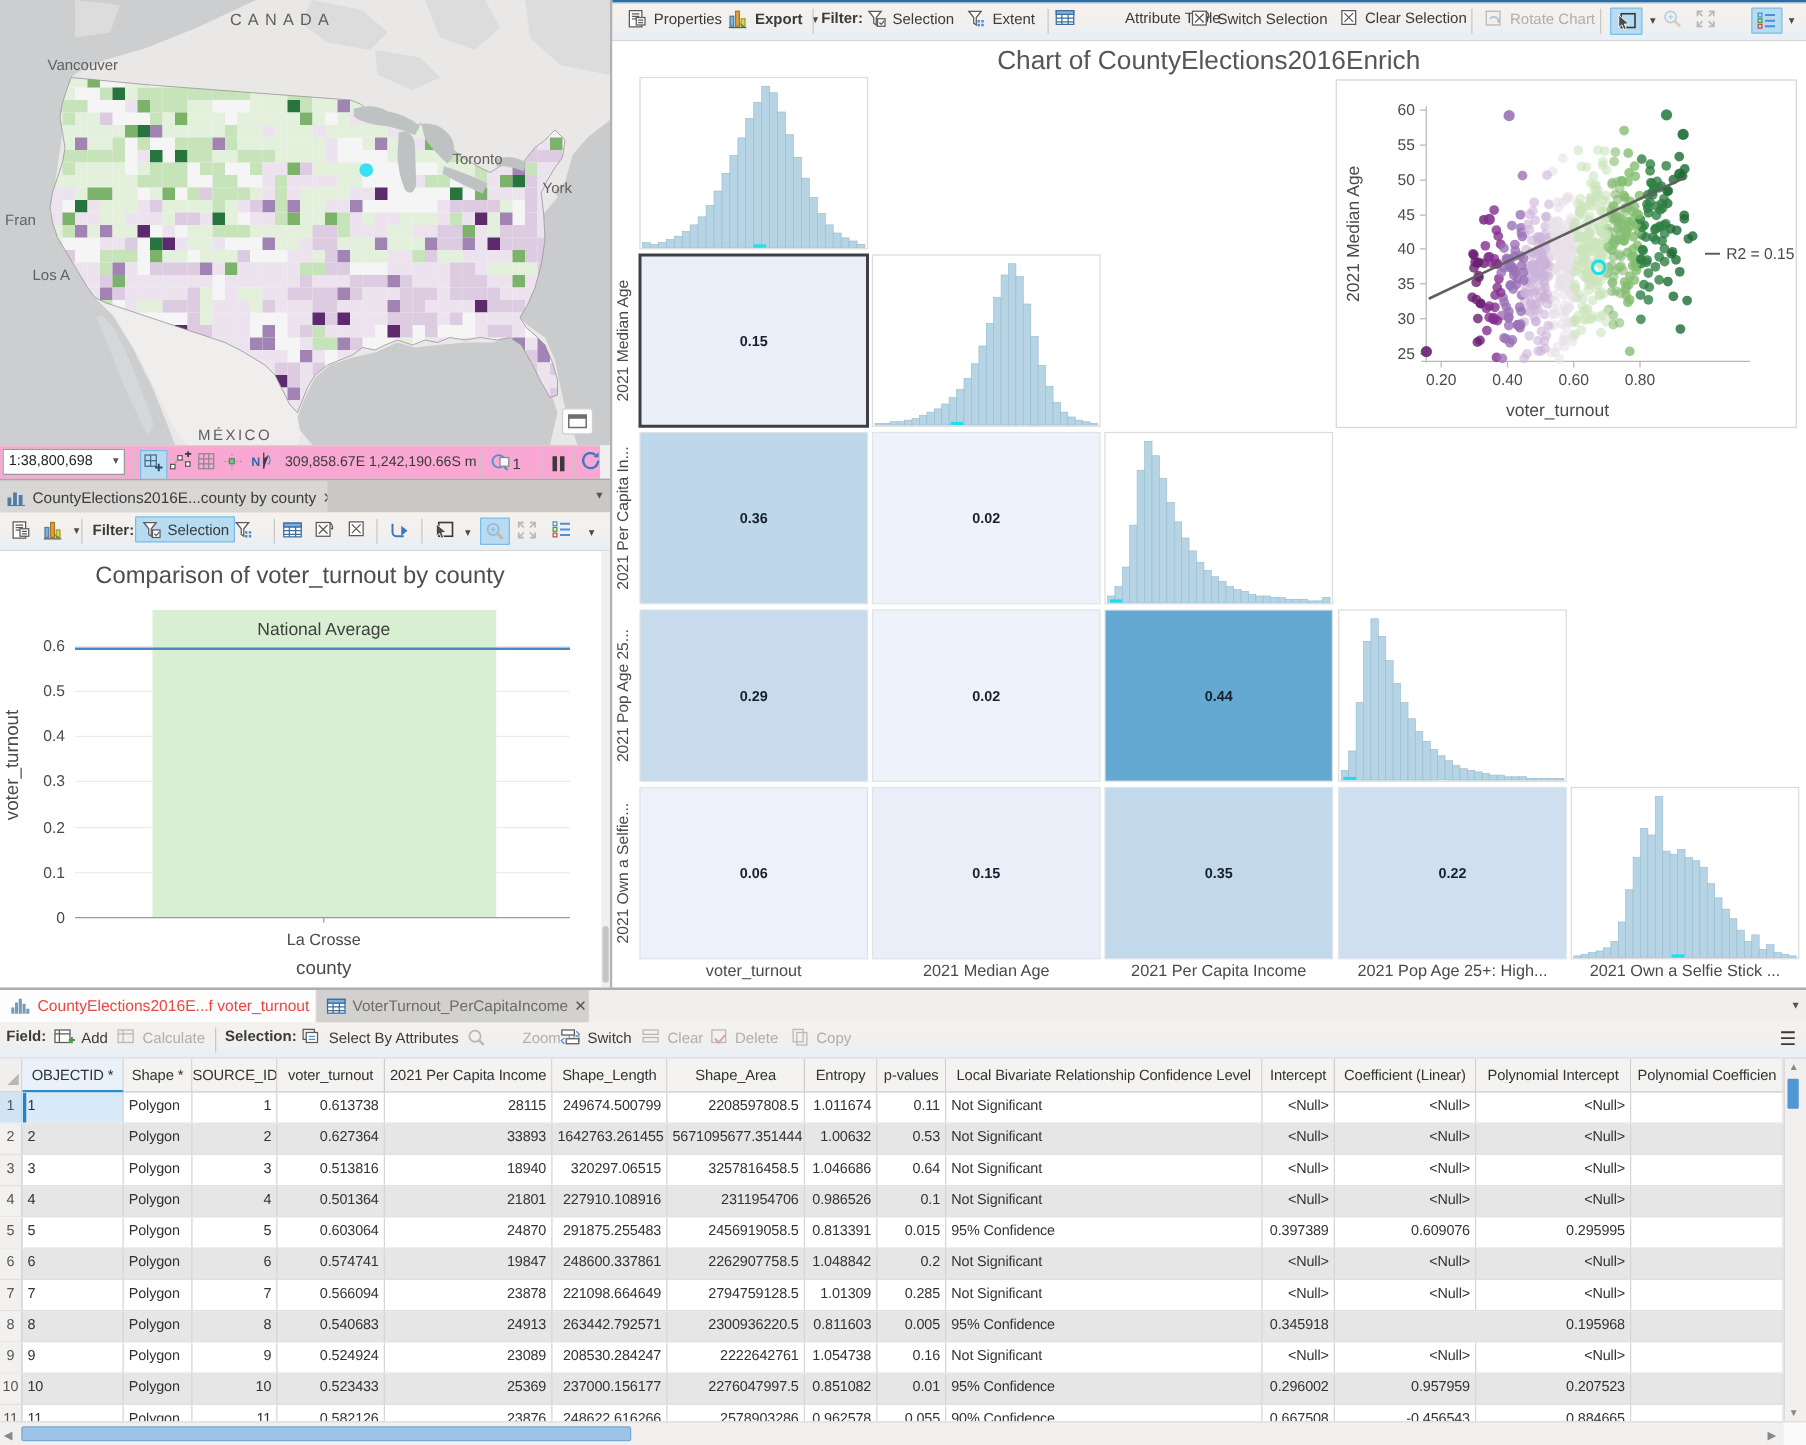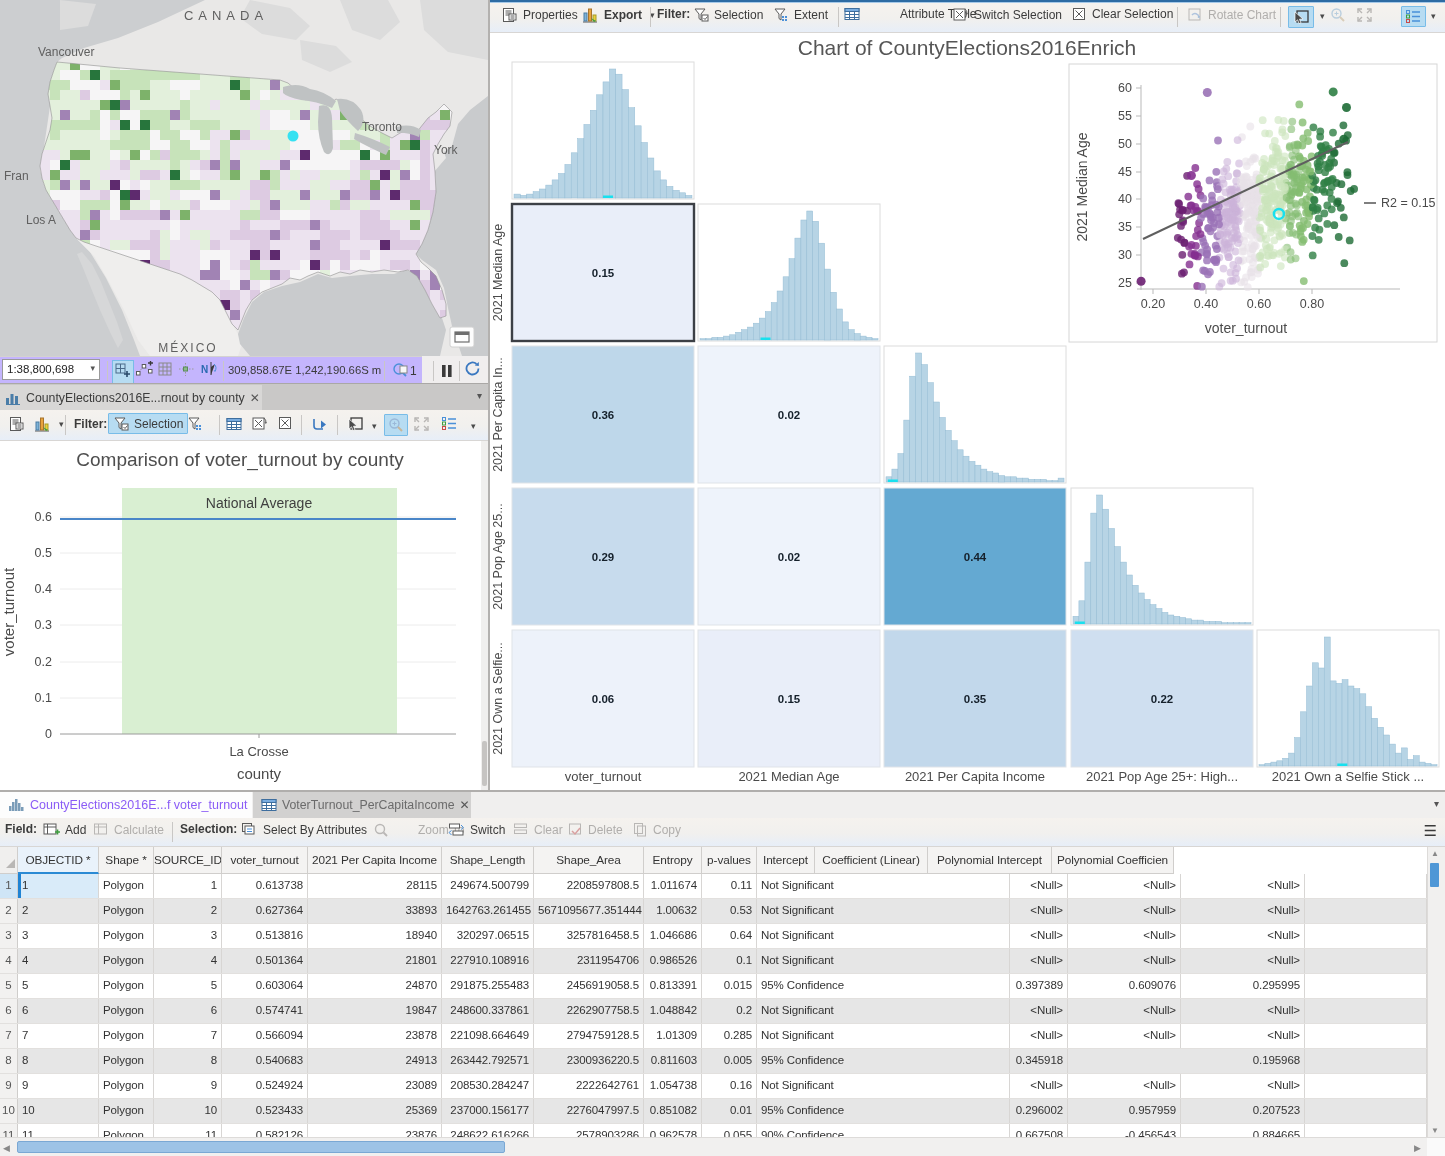--- a/index.html
+++ b/index.html
@@ -725,21 +725,21 @@
 <text class="mlbl" x="434" y="154">York</text>
 <text class="mlbl" x="4" y="180">Fran</text>
 <text class="mlbl" x="26" y="224">Los A</text>
 <g transform="translate(450,327)">
           <rect width="24" height="20" rx="2" fill="#fdfdfd" stroke="#d0d0d0"></rect>
           <rect x="5" y="5" width="14" height="10" fill="none" stroke="#6e6e6e" stroke-width="1.2"></rect>
           <rect x="5" y="5" width="14" height="3" fill="#6e6e6e"></rect>
         </g>
 </svg></div>
 
-<div class="abs" style="left:0;top:356px;width:422px;height:27px;background:#c4b5fd;border-top:1px solid #d4d2d0;">
+<div class="abs" style="left:0;top:356px;width:480px;height:27px;background:#f9a8d4;border-top:1px solid #d4d2d0;">
   <div class="abs" style="left:2px;top:2px;width:98px;height:21px;background:#fff;border:1px solid #9a9a9a;font-size:11.5px;color:#222;padding:3px 4px;">1:38,800,698<span style="position:absolute;right:4px;top:3px;font-size:9px;color:#555;">▾</span></div>
   <span class="abs vsep" style="left:107px;"></span>
   <span class="abs sbi sel2" style="left:112px;"><svg width="18" height="17" viewBox="0 0 18 17">
           <rect x="2" y="2" width="9" height="9" fill="none" stroke="#4a6a8a"></rect>
           <path d="M6.5 2v9M2 6.5h9" stroke="#4a6a8a"></path>
           <path d="M10 12h6M13 9v6" stroke="#2a4a6a" stroke-width="1.6"></path>
         </svg></span>
   <span class="abs sbi" style="left:135px;"><svg width="19" height="16" viewBox="0 0 19 16">
           <path d="M3 12 L9 5 L15 10" fill="none" stroke="#9a9a9a" stroke-dasharray="2 1.5"></path>
           <rect x="1.5" y="10.5" width="3.5" height="3.5" fill="#fff" stroke="#5a5a5a"></rect>
@@ -788,21 +788,21 @@
 <div class="abs" style="left:0;top:383px;width:488px;height:27px;background:#c9c8c7;border-top:1px solid #aaa8a6;">
   <div style="position:absolute;left:0;top:1px;height:26px;width:262px;background:#d8d7d6;display:flex;align-items:center;padding:0 5px;gap:5px;overflow:hidden;">
     <svg width="16" height="14" viewBox="0 0 16 14">
           <g fill="#4a7da8">
             <rect x="1" y="7" width="3" height="6"></rect>
             <rect x="5.5" y="3" width="3" height="10"></rect>
             <rect x="10" y="5" width="3" height="8"></rect>
           </g>
           <path d="M1 13.5h14" stroke="#4a7da8"></path>
         </svg>
-        <span style="font-size:12.3px;color:#3b3b3b;white-space:nowrap;">CountyElections2016E...rnout by county</span>
+        <span style="font-size:12.3px;color:#3b3b3b;white-space:nowrap;">CountyElections2016E...county by county</span>
         <span style="color:#555;font-size:12px;">✕</span>
   </div>
   <span style="position:absolute;right:6px;top:6px;font-size:10px;color:#555;">▾</span>
 </div>
 
 <div class="abs" style="left:0;top:410px;width:488px;height:31px;background:linear-gradient(180deg,#f5f2ee 0%,#f1f0ee 55%,#e7eef8 100%);border-bottom:1px solid #d8d6d4;">
   <span class="abs tbi" style="left:9px;top:6px;">
         <svg width="16" height="16" viewBox="0 0 16 16">
           <rect x="1.5" y="1.5" width="10" height="13" fill="#fff" stroke="#5a5a5a"></rect>
           <path d="M3.5 4h6M3.5 6h6M3.5 8h4" stroke="#5a5a5a"></path>
@@ -2006,21 +2006,21 @@
   <div style="position:absolute;left:0;top:0;height:26px;width:252px;background:#fdfdfd;display:flex;align-items:center;padding:0 8px;gap:6px;">
     <svg width="16" height="14" viewBox="0 0 16 14">
           <g fill="#7a9cb8">
             <rect x="1" y="8" width="2.5" height="5"></rect>
             <rect x="4" y="4" width="2.5" height="9"></rect>
             <rect x="7" y="1" width="2.5" height="12"></rect>
             <rect x="10" y="5" width="2.5" height="8"></rect>
             <rect x="13" y="9" width="2.5" height="4"></rect>
           </g>
         </svg>
-        <span style="font-size:12.5px;color:#8b5cf6;white-space:nowrap;">CountyElections2016E...f voter_turnout</span>
+        <span style="font-size:12.5px;color:#ef4444;white-space:nowrap;">CountyElections2016E...f voter_turnout</span>
   </div>
   <div style="position:absolute;left:253px;top:0;height:26px;width:218px;background:#d2d1d0;display:flex;align-items:center;padding:0 8px;gap:5px;overflow:hidden;">
     <svg width="16" height="14" viewBox="0 0 16 14">
           <rect x="1" y="1.5" width="14" height="11" fill="#fff" stroke="#3e6e9e"></rect>
           <path d="M1 4.5h14M1 7.5h14M1 10.5h14M5.5 1.5v11M10.5 1.5v11" stroke="#3e6e9e"></path>
           <rect x="1" y="1.5" width="14" height="3" fill="#7aade0" stroke="#3e6e9e"></rect>
         </svg>
         <span style="font-size:12.3px;color:#6b6b6b;white-space:nowrap;">VoterTurnout_PerCapitaIncome</span>
         <span style="color:#555;font-size:12px;">✕</span>
   </div>
@@ -2100,20 +2100,21 @@
           </svg></div>
         <div class="th" style="width:81px;border-bottom:2px solid #2b8ad4;background:#e9f2fb;">OBJECTID *</div>
         <div class="th" style="width:55px;">Shape *</div>
         <div class="th" style="width:68px;">SOURCE_ID</div>
         <div class="th" style="width:86px;">voter_turnout</div>
         <div class="th" style="width:134px;">2021 Per Capita Income</div>
         <div class="th" style="width:92px;">Shape_Length</div>
         <div class="th" style="width:110px;">Shape_Area</div>
         <div class="th" style="width:58px;">Entropy</div>
         <div class="th" style="width:55px;">p-values</div>
+        <div class="th" style="width:253px;">Local Bivariate Relationship Confidence Level</div>
         <div class="th" style="width:58px;">Intercept</div>
         <div class="th" style="width:113px;">Coefficient (Linear)</div>
         <div class="th" style="width:124px;">Polynomial Intercept</div>
         <div class="th" style="width:122px;">Polynomial Coefficien</div>
       </div>
   <div class="tr" style="">
         <div class="rn" style="width:18px;background:#cfe5f6;">1</div>
         <div class="td" style="width:81px;background:#d9ebf9;box-shadow:inset 3px 0 0 #1f83d3;">1</div>
         <div class="td" style="width:55px;">Polygon</div>
         <div class="td" style="width:68px;text-align:right;">1</div>

